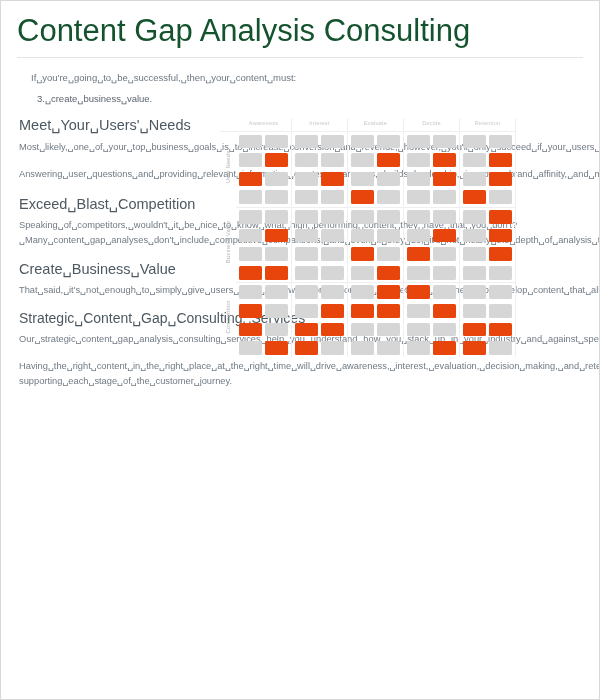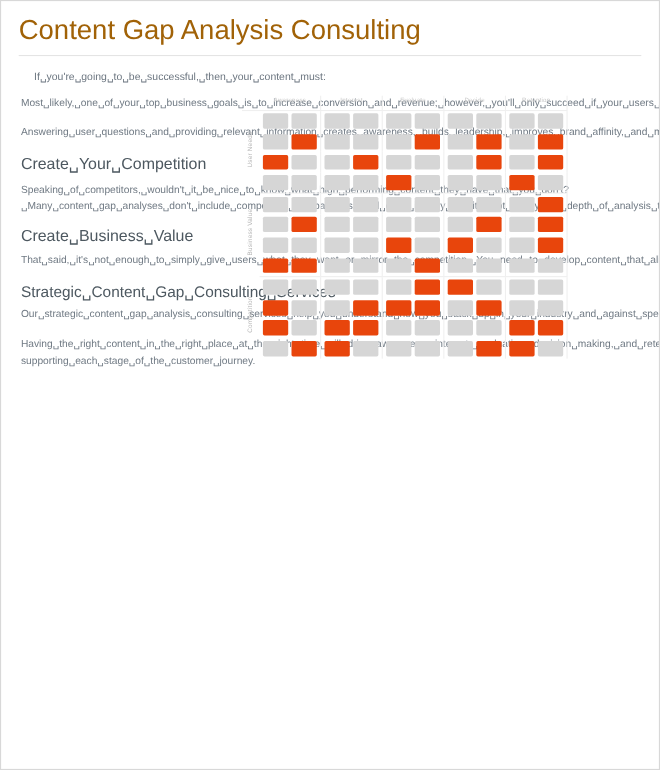--- a/index.html
+++ b/index.html
@@ -19,23 +19,23 @@
     width: 600px;
     height: 700px;
     background: #ffffff;
     border: 1px solid #d8d8d8;
     padding: 10px 12px 0 12px;
     overflow: hidden;
   }
 
   
   .page-title {
-    font-size: 25px;
+    font-size: 31px;
     font-weight: 400;
-    color: #a16207;
+    color: #14532d;
     letter-spacing: 0px;
     margin: 2px 0 0 4px;
     line-height: 1.15;
     white-space: nowrap;
   }
   .title-rule {
     border: 0;
     border-top: 1px solid #e4e4e4;
     margin: 8px 4px 0 4px;
   }
@@ -156,20 +156,21 @@
 <body>
 
 <div class="page">
 
   <h1 class="page-title">Content Gap Analysis Consulting</h1>
   <hr class="title-rule">
 
   <p class="intro">If␣you're␣going␣to␣be␣successful,␣then␣your␣content␣must:</p>
 
   <ul class="intro-list">
+    <li>3.␣create␣business␣value.</li>
   </ul>
 
   <div class="flow">
 
     <div class="heatmap">
       <div class="hm-cols">
         <div class="hm-col-head">Awareness</div>
         <div class="hm-col-head">Interest</div>
         <div class="hm-col-head">Evaluate</div>
         <div class="hm-col-head">Decide</div>
@@ -451,28 +452,29 @@
                   <div class="hm-cell on"></div>
                   <div class="hm-cell"></div>
                 </div>
               </div>
             </div>
           </div>
       </div>
     </div>
 
     <div class="left-col">
+      <h2 class="sec-h">Meet␣Your␣Users'␣Needs</h2>
       <p class="para"><span>Most␣likely,␣one␣of␣your␣top␣business␣goals␣is␣to␣increase␣conversion␣and␣revenue;␣however,␣you'll␣only␣succeed␣if␣your␣users␣succeed.␣You␣must␣address␣each␣target␣audience's␣needs␣across␣all␣stages␣of␣the␣</span></p>
       <p class="para">Answering␣user␣questions␣and␣providing␣relevant␣information␣creates␣awareness,␣builds␣leadership,␣improves␣brand␣affinity,␣and␣maintains␣share␣of␣mind.␣More␣importantly,␣it␣avoids␣customers␣seeking␣other␣sources␣for␣information,␣including␣your␣competitors.</p>
     </div>
 
   </div>
 
   <div style="padding-left:6px; margin-top:14px;">
-    <h2 class="sec-h">Create␣Your␣Competition</h2>
+    <h2 class="sec-h">Exceed␣Blast␣Competition</h2>
     <p class="para">Speaking␣of␣competitors,␣wouldn't␣it␣be␣nice␣to␣know␣what␣high␣performing␣content␣they␣have␣that␣you␣don't?␣Many␣content␣gap␣analyses␣don't␣include␣competitive␣comparisons,␣and␣even␣if␣they␣do,␣it's␣not␣nearly␣the␣depth␣of␣analysis␣that␣Blast␣delivers,␣which␣takes␣into␣account␣search␣value␣and␣search␣visibili</p>
   </div>
 
   <div style="padding-left:6px; margin-top:10px;">
     <h2 class="sec-h">Create␣Business␣Value</h2>
     <p class="para">That␣said,␣it's␣not␣enough␣to␣simply␣give␣users␣what␣they␣want␣or␣mirror␣the␣competition.␣You␣need␣to␣develop␣content␣that␣aligns␣with␣your␣business␣goals,␣differentiates␣you,␣and␣supports␣your␣evolution.␣For␣example,␣we␣will␣help␣you␣identify␣opportunities␣based␣on␣new,␣increasing␣search␣queries,␣which␣can␣sha␣your␣content␣roadmap,␣service␣vision,␣and/or␣product␣development.</p>
   </div>
 
   <div style="padding-left:6px; margin-top:12px;">
     <h2 class="sec-h small">Strategic␣Content␣Gap␣Consulting␣Services</h2>

